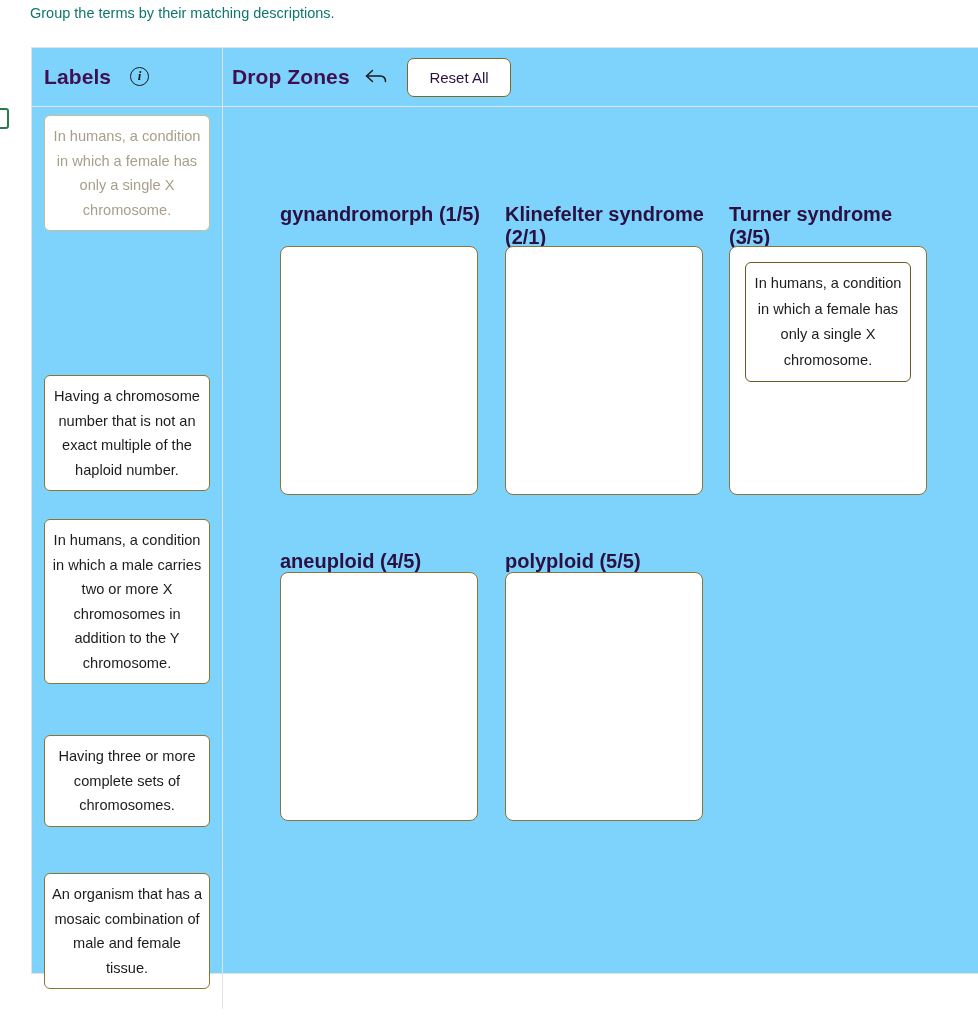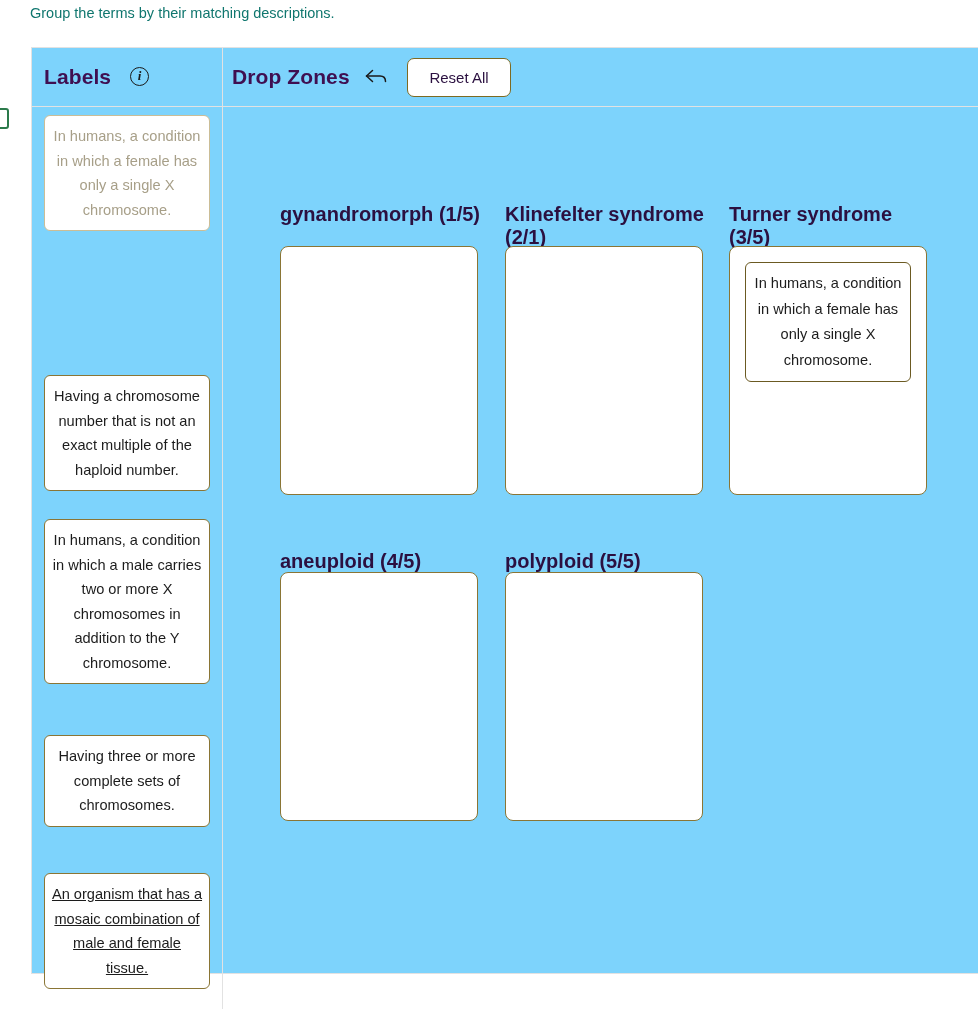--- a/index.html
+++ b/index.html
@@ -237,21 +237,21 @@
     <button id="reset-all-button">Reset All</button>
   </div>
 
   <div class="col-divider"></div>
 
   <div id="labels-column">
     <div class="label-card placed" style="top:8px;">In humans, a condition in which a female has only a single X chromosome.</div>
     <div class="label-card" style="top:228px;margin-top:40px;">Having a chromosome number that is not an exact multiple of the haploid number.</div>
     <div class="label-card" style="top:412px;">In humans, a condition in which a male carries two or more X chromosomes in addition to the Y chromosome.</div>
     <div class="label-card" style="top:628px;text-align:center;">Having three or more complete sets of chromosomes.</div>
-    <div class="label-card" style="top:766px;text-decoration:underline;">An organism that has a mosaic combination of male and female tissue.</div>
+    <div class="label-card" style="top:766px;">An organism that has a mosaic combination of male and female tissue.</div>
   </div>
 
   <div id="dropzones-column">
 
     <div class="dz-group" style="left:57px; top:96px;">
       <div class="dz-title">gynandromorph (1/5)</div>
       <div class="dz-box row1"></div>
     </div>
 
     <div class="dz-group" style="left:282px; top:96px;">

